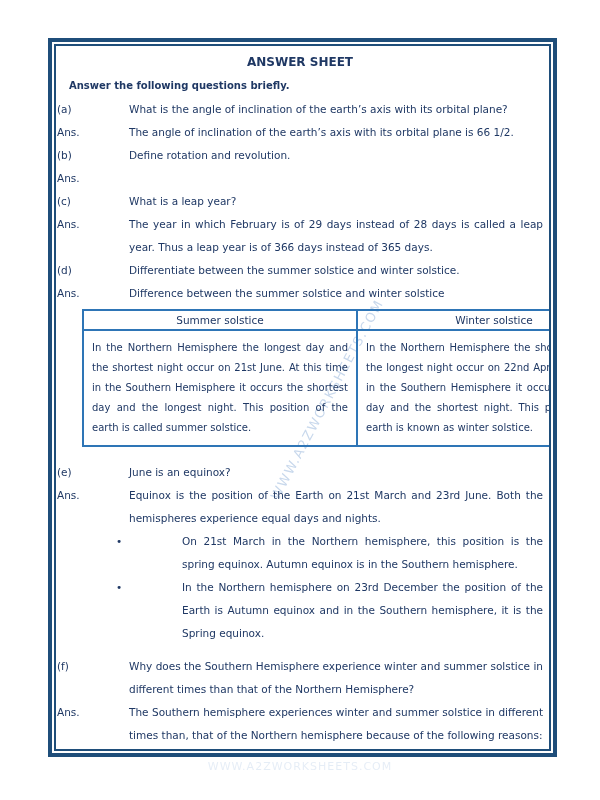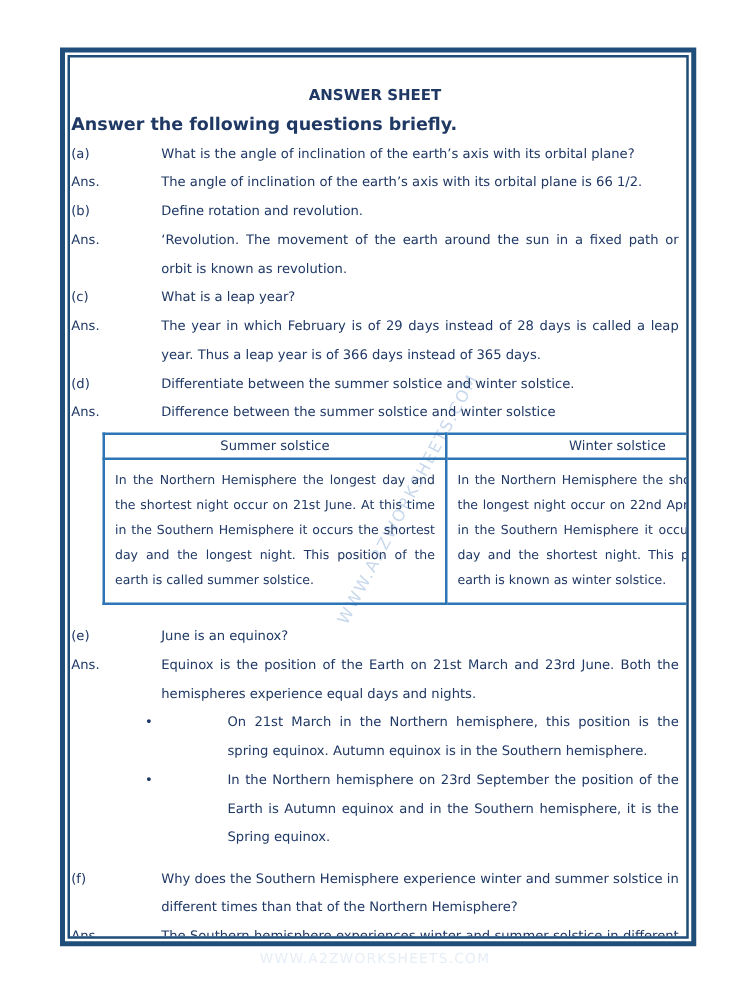--- a/index.html
+++ b/index.html
@@ -48,27 +48,28 @@
     border:2px solid #1f4e7a;
     box-sizing:border-box;
     padding:4px 6px 0 1px;
     overflow:hidden;
   }
   .title{
     text-align:center;
     font-weight:bold;
     font-size:12px;
     line-height:20px;
-    margin-top:16px;
+    margin-top:2px;
   }
   .subtitle{
     font-weight:bold;
-    font-size:14px;
+    font-size:10px;
     line-height:24px;
     margin-top:2px;
+    margin-left:12px;
   }
   .row{
     display:flex;
     font-size:10.5px;
     line-height:23px;
   }
   .lbl{
     width:33px;
     flex-shrink:0;
   }
@@ -140,21 +141,20 @@
         <div class="txt">The angle of inclination of the earth’s axis with its orbital plane is 66 1/2.</div>
       </div>
 
       <div class="row">
         <div class="lbl">(b)</div>
         <div class="txt">Define rotation and revolution.</div>
       </div>
       <div class="row">
         <div class="lbl">Ans.</div>
         <div class="txt">
-          <div>‘Revolution. The movement of the earth around the sun in a fixed path or orbit is known as revolution.</div>
         </div>
       </div>
 
       <div class="row">
         <div class="lbl">(c)</div>
         <div class="txt">What is a leap year?</div>
       </div>
       <div class="row">
         <div class="lbl">Ans.</div>
         <div class="txt">The year in which February is of 29 days instead of 28 days is called a leap year. Thus a leap year is of 366 days instead of 365 days.</div>
@@ -190,21 +190,21 @@
         <div class="lbl">Ans.</div>
         <div class="txt">Equinox is the position of the Earth on 21st March and 23rd June. Both the hemispheres experience equal days and nights.</div>
       </div>
 
       <div class="bullet-row">
         <div class="dot">•</div>
         <div class="btxt">On 21st March in the Northern hemisphere, this position is the spring equinox. Autumn equinox is in the Southern hemisphere.</div>
       </div>
       <div class="bullet-row">
         <div class="dot">•</div>
-        <div class="btxt">In the Northern hemisphere on 23rd September the position of the Earth is Autumn equinox and in the Southern hemisphere, it is the Spring equinox.</div>
+        <div class="btxt">In the Northern hemisphere on 23rd December the position of the Earth is Autumn equinox and in the Southern hemisphere, it is the Spring equinox.</div>
       </div>
 
       <div class="row sec-f">
         <div class="lbl">(f)</div>
         <div class="txt">Why does the Southern Hemisphere experience winter and summer solstice in different times than that of the Northern Hemisphere?</div>
       </div>
       <div class="row">
         <div class="lbl">Ans.</div>
         <div class="txt">The Southern hemisphere experiences winter and summer solstice in different times than, that of the Northern hemisphere because of the following reasons:</div>
       </div>

